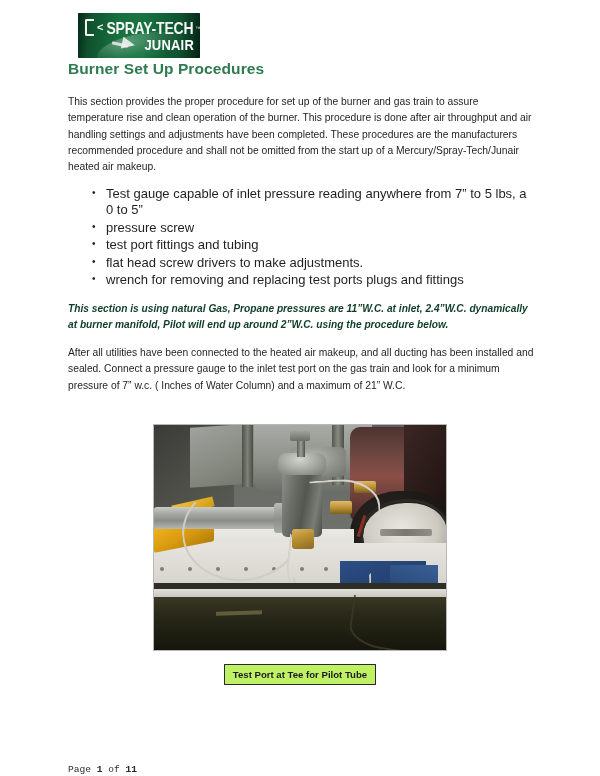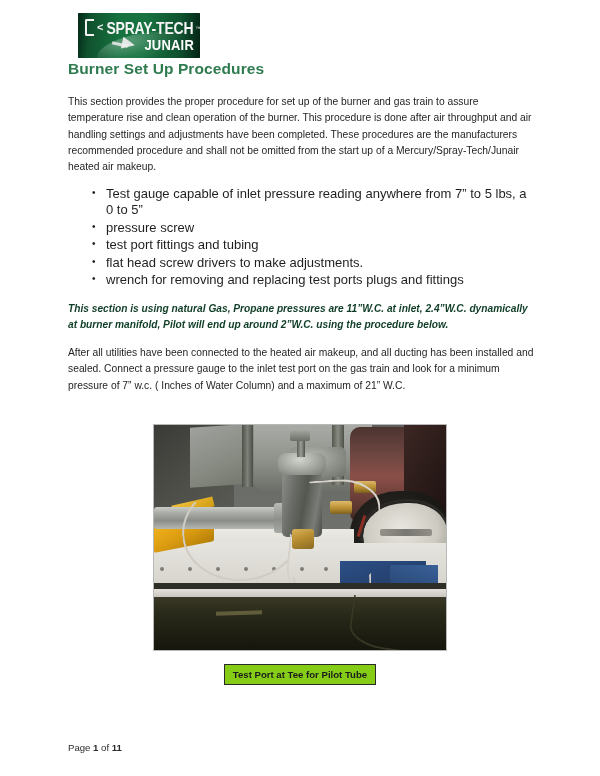--- a/index.html
+++ b/index.html
@@ -415,30 +415,31 @@
     left: 224px;
     top: 664px;
     width: 152px;
     padding: 4px 6px;
     border: 1.3px solid #2a2a2a;
     box-sizing: border-box;
     text-align: center;
     font-size: 9.6px;
     font-weight: bold;
     color: #1c1c1c;
-    background: #84cc16;
+    background: #bef264;
   }
 
   
   .footer {
     position: absolute;
     left: 68px;
-    top: 742px;
+    top: 764px;
     font-size: 9.6px;
     color: #2b2b2b;
+    font-family: Liberation Mono, monospace;
   }
   .footer b { font-weight: bold; }
 </style>
 </head>
 <body>
 
 <div class="page">
 
   <div class="logo-wrap">
     <div class="logo">

